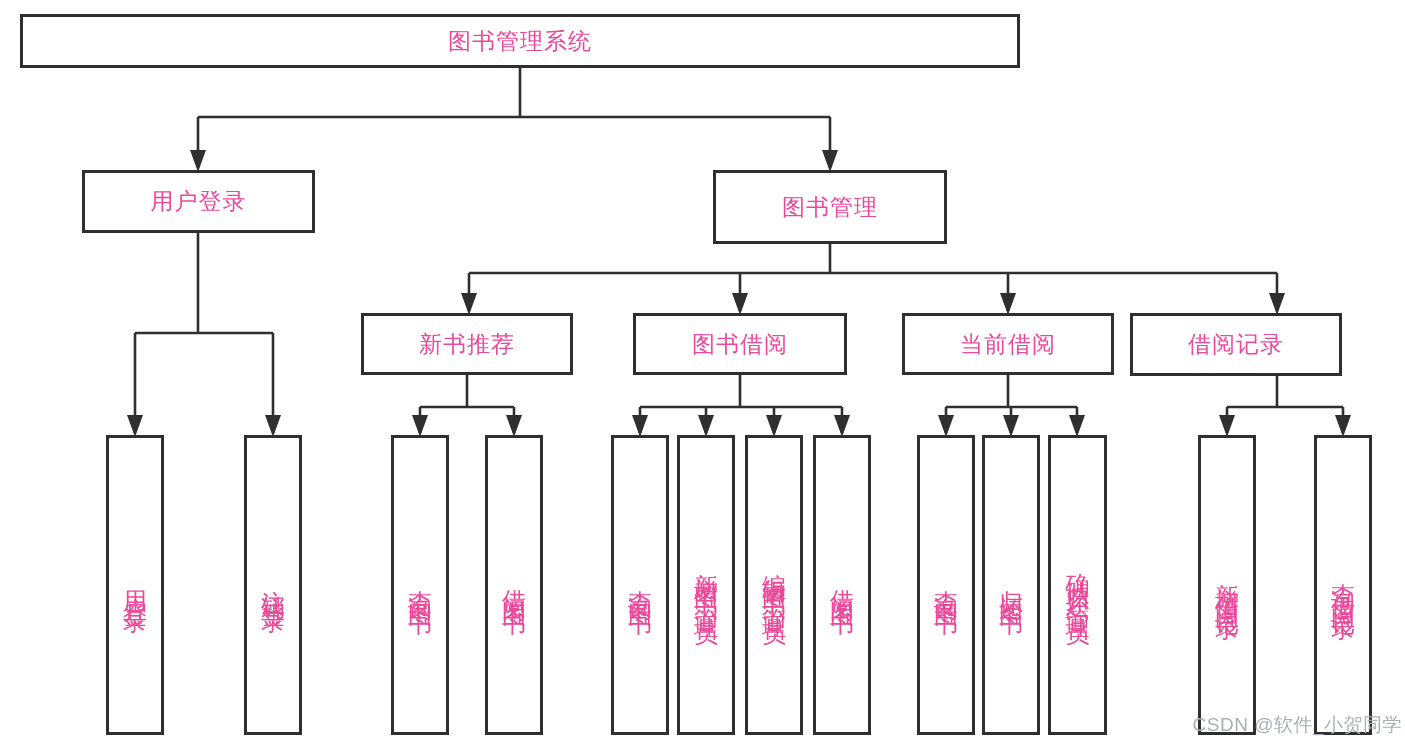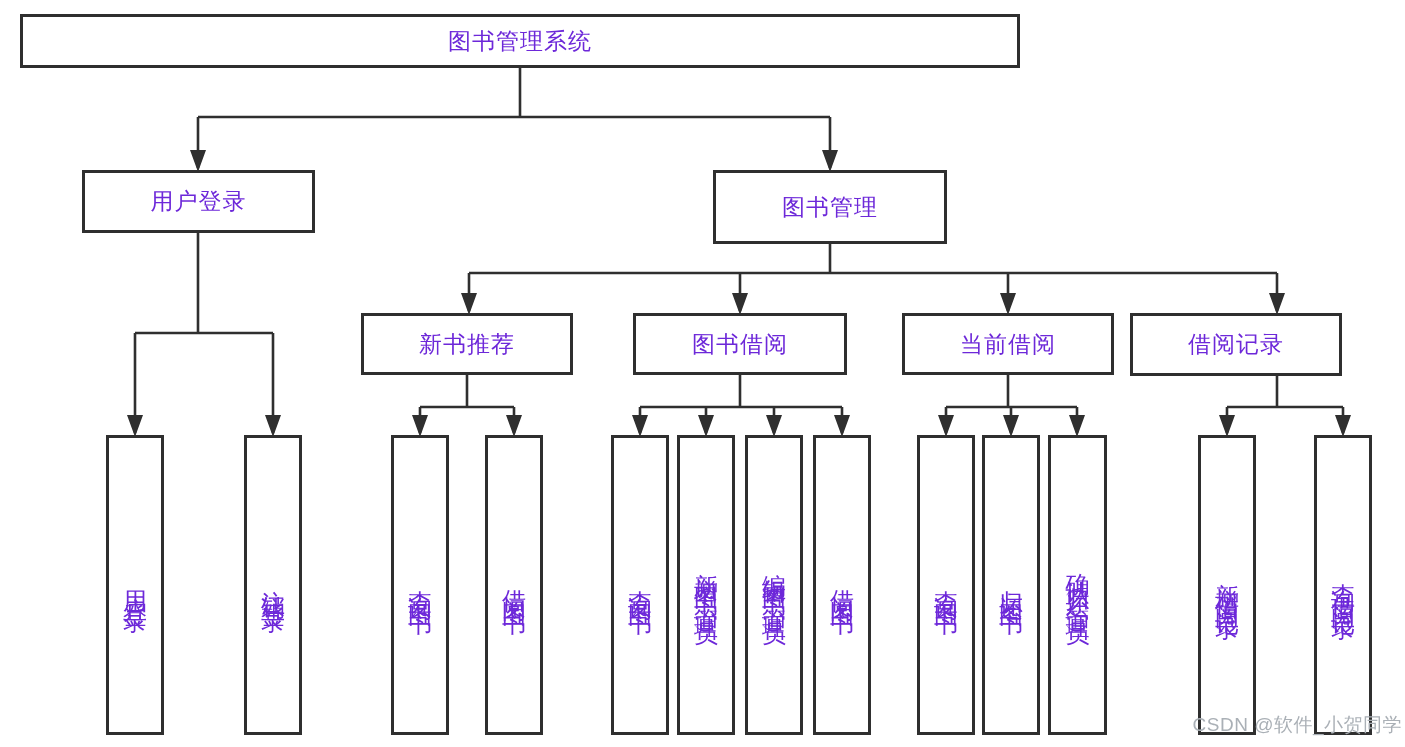--- a/index.html
+++ b/index.html
@@ -9,21 +9,21 @@
     width:1405px;height:747px;
     background:#ffffff;
     overflow:hidden;
   }
   .wires{position:absolute;left:0;top:0;width:1405px;height:747px;}
   .node{
     position:absolute;
     box-sizing:border-box;
     background:#ffffff;
     border:3px solid #2f2f2f;
-    color:#6d28d9;
+    color:#ec4899;
     display:flex;
     align-items:center;
     justify-content:center;
     text-align:center;
   }
   .node.h{font-size:23px;letter-spacing:1px;}
   .node.v{
     writing-mode:vertical-rl;
     text-orientation:mixed;
     font-size:24px;

